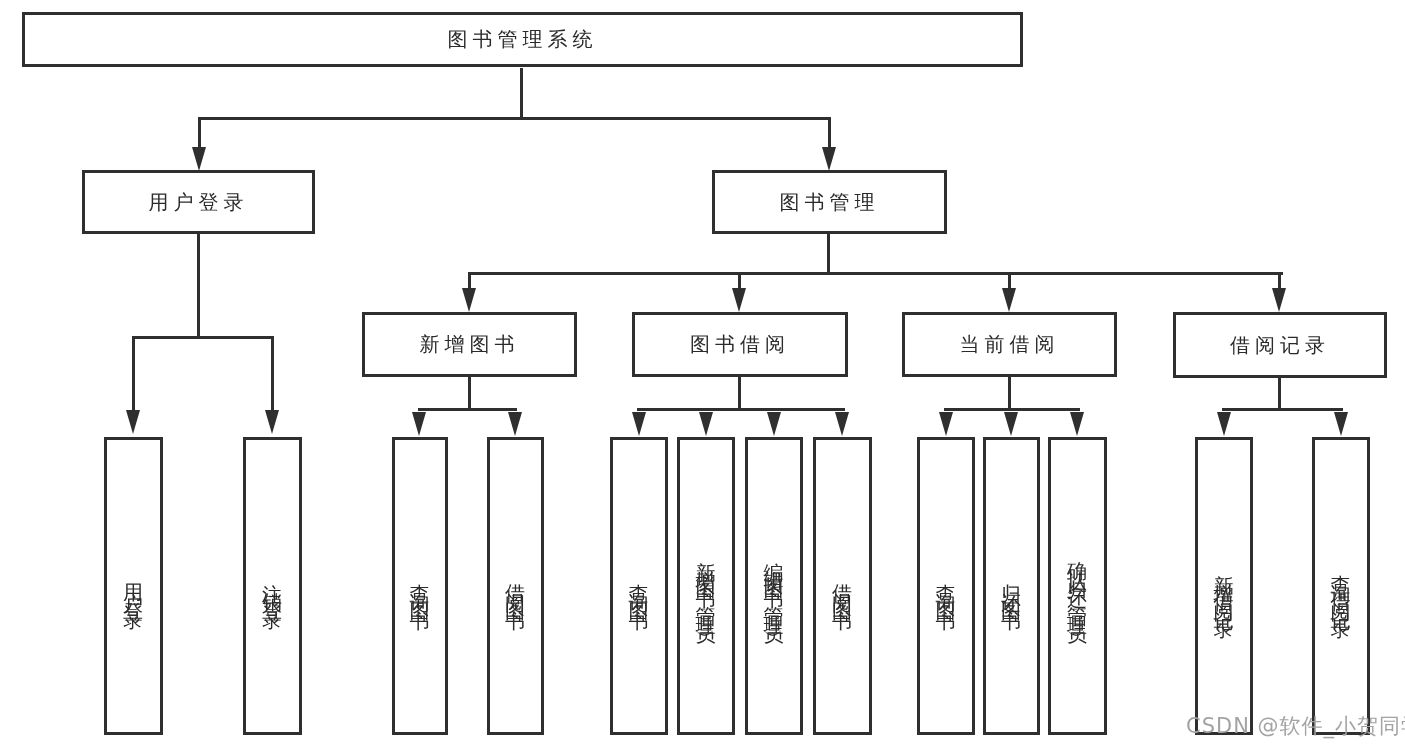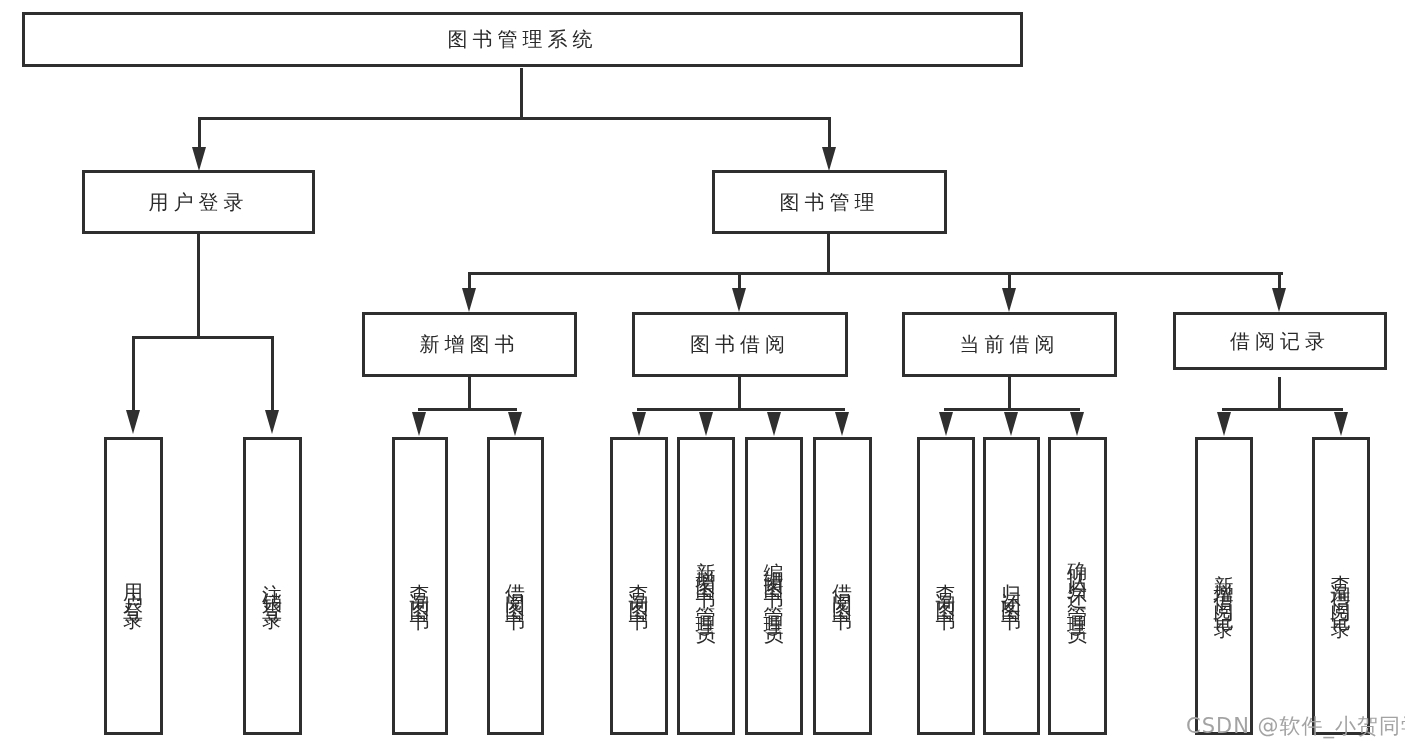--- a/index.html
+++ b/index.html
@@ -65,21 +65,21 @@
   <div class="vline" style="left:738px;top:272px;height:18px;"></div>
   <div class="arr" style="left:732px;top:288px;"></div>
   <div class="vline" style="left:1008px;top:272px;height:18px;"></div>
   <div class="arr" style="left:1002px;top:288px;"></div>
   <div class="vline" style="left:1278px;top:272px;height:18px;"></div>
   <div class="arr" style="left:1272px;top:288px;"></div>
 
   <div class="box" style="left:362px;top:312px;width:215px;height:65px;">新增图书</div>
   <div class="box" style="left:632px;top:312px;width:216px;height:65px;">图书借阅</div>
   <div class="box" style="left:902px;top:312px;width:215px;height:65px;">当前借阅</div>
-  <div class="box" style="left:1173px;top:312px;width:214px;height:58px;">借阅记录</div>
+  <div class="box" style="left:1173px;top:312px;width:214px;height:66px;">借阅记录</div>
 
   <div class="vline" style="left:468px;top:377px;height:34px;"></div>
   <div class="hline" style="left:418px;top:408px;width:99px;"></div>
   <div class="arr" style="left:412px;top:412px;"></div>
   <div class="arr" style="left:508px;top:412px;"></div>
 
   <div class="vline" style="left:738px;top:377px;height:34px;"></div>
   <div class="hline" style="left:637px;top:408px;width:208px;"></div>
   <div class="arr" style="left:632px;top:412px;"></div>
   <div class="arr" style="left:699px;top:412px;"></div>

